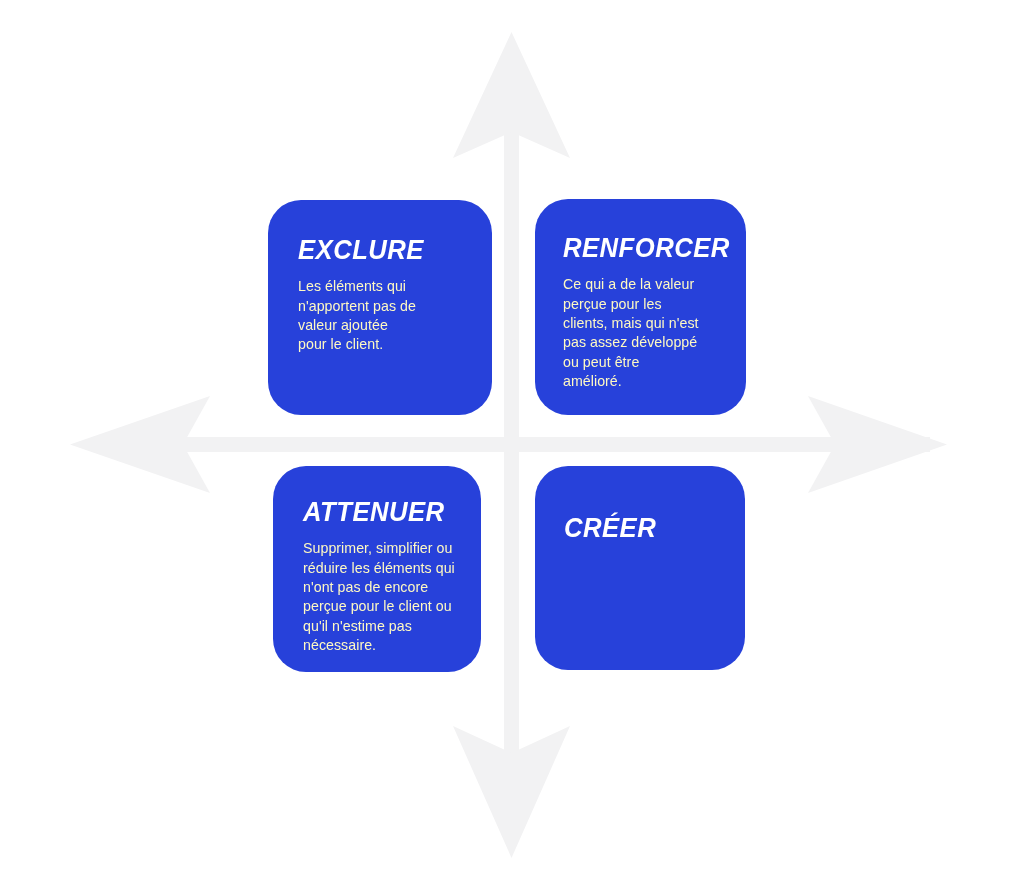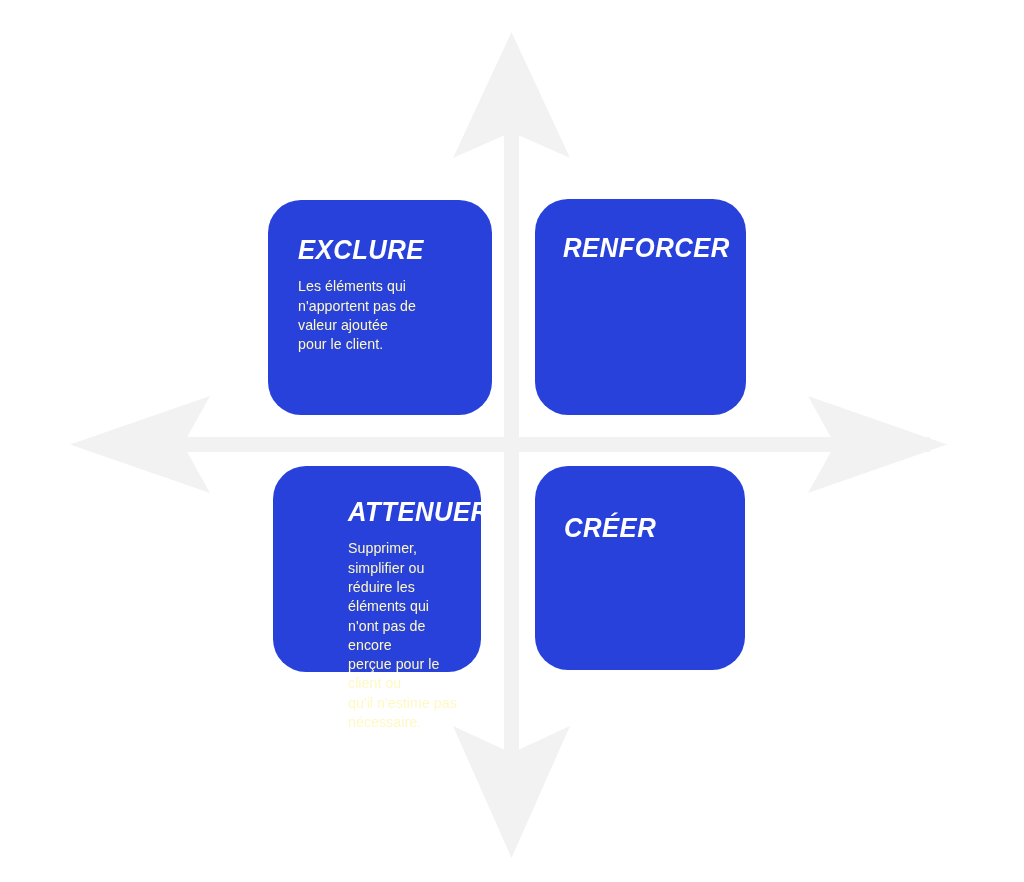--- a/index.html
+++ b/index.html
@@ -63,21 +63,21 @@
     white-space: pre-line;
     letter-spacing: 0.05px;
   }
 
   
   #card-exclure    { left: 268px; top: 200px; width: 224px; height: 215px; }
   #card-renforcer  { left: 535px; top: 199px; width: 211px; height: 216px; }
   #card-attenuer   { left: 273px; top: 466px; width: 208px; height: 206px; }
   #card-creer      { left: 535px; top: 466px; width: 210px; height: 204px; }
 
-  #card-attenuer .card-inner { left: 30px; right: 14px; top: 32px; margin-left: 45px; }
+  #card-attenuer .card-inner { left: 30px; right: 14px; top: 32px; }
   #card-creer .card-inner    { left: 29px; right: 36px; top: 32px; margin-top: 16px; }
   #card-renforcer .card-inner{ left: 28px; right: 18px; top: 35px; }
 </style>
 </head>
 <body>
 
 <div class="canvas">
 
   <svg class="arrow-cross" viewBox="0 0 1024 882">
 
@@ -100,20 +100,26 @@
       <div class="card-body">Les éléments qui
 n'apportent pas de
 valeur ajoutée
 pour le client.</div>
     </div>
   </div>
 
   <div class="card" id="card-renforcer">
     <div class="card-inner">
       <div class="card-title">RENFORCER</div>
+      <div class="card-body">Ce qui a de la valeur
+perçue pour les
+clients, mais qui n'est
+pas assez développé
+ou peut être
+amélioré.</div>
     </div>
   </div>
 
   <div class="card" id="card-attenuer">
     <div class="card-inner">
       <div class="card-title">ATTENUER</div>
       <div class="card-body">Supprimer, simplifier ou
 réduire les éléments qui
 n'ont pas de encore
 perçue pour le client ou

